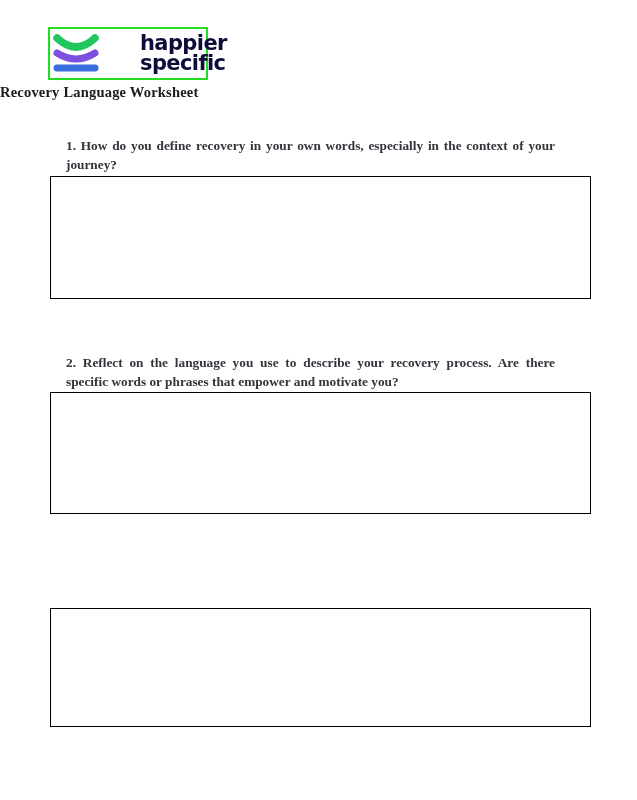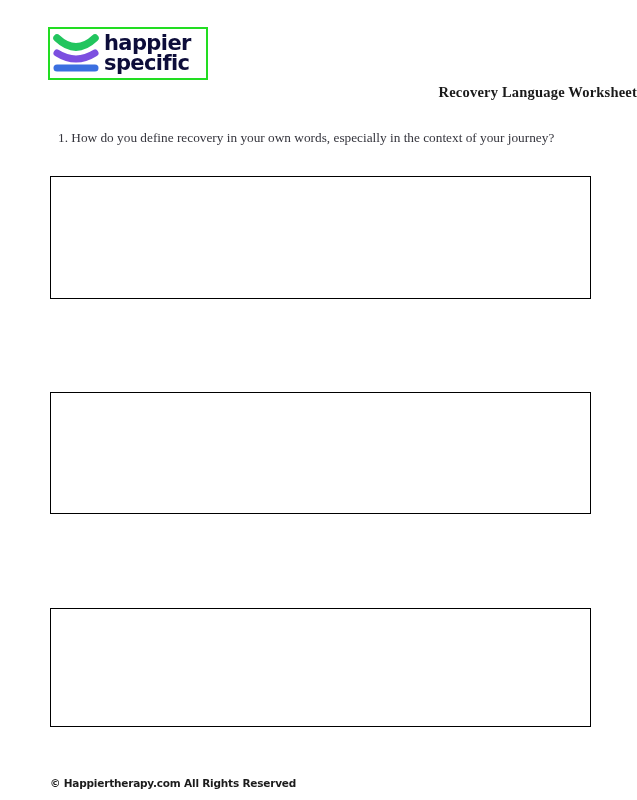--- a/index.html
+++ b/index.html
@@ -26,20 +26,21 @@
     position: absolute;
     left: 48px;
     top: 27px;
     width: 160px;
     height: 53px;
     border: 2px solid #22dd22;
     box-sizing: border-box;
     display: flex;
     align-items: center;
     background: #ffffff;
+    gap: 36px;
   }
   .logo-mark {
     width: 52px;
     height: 49px;
     flex: 0 0 52px;
     position: relative;
   }
   .logo-mark svg { display: block; }
   .logo-word {
     flex: 1 1 auto;
@@ -52,38 +53,38 @@
     letter-spacing: -0.6px;
   }
   .logo-word .l1, .logo-word .l2 { display: block; }
 
   
   .doc-title {
     position: absolute;
     left: 0;
     right: 0;
     top: 84px;
-    text-align: right;
+    text-align: left;
     font-family: "Liberation Serif", serif;
     font-weight: bold;
     font-size: 14.5px;
     color: #1a1a1a;
     letter-spacing: 0.2px;
   }
 
   
   .q-block { position: absolute; left: 50px; width: 521px; }
   .q-text {
     font-family: "Liberation Serif", serif;
-    font-weight: normal;
+    font-weight: bold;
     font-size: 13.3px;
     line-height: 1.42;
     color: #34343c;
     text-align: justify;
-    margin: 8px;
+    margin: 16px;
   }
   .q1 { top: 121px; }
   .q2 { top: 338px; }
   .q3 { top: 553px; }
 
   
   .answer-box {
     position: absolute;
     left: 50px;
     width: 541px;
@@ -126,19 +127,21 @@
     </div>
   </div>
 
   <div class="doc-title">Recovery Language Worksheet</div>
 
   <div class="q-block q1">
     <p class="q-text">1. How do you define recovery in your own words, especially in the context of your journey?</p>
   </div>
   <div class="answer-box box1"></div>
 
+  <div class="q-block q2">
+    <p class="q-text">2. Reflect on the language you use to describe your recovery process. Are there specific words or phrases that empower and motivate you?</p>
+  </div>
   <div class="answer-box box2"></div>
 
   <div class="answer-box box3"></div>
 
-  <div class="footer">© Happiertherapy.com All Rights Reserved</div>
 
 </div>
 
 </body></html>

